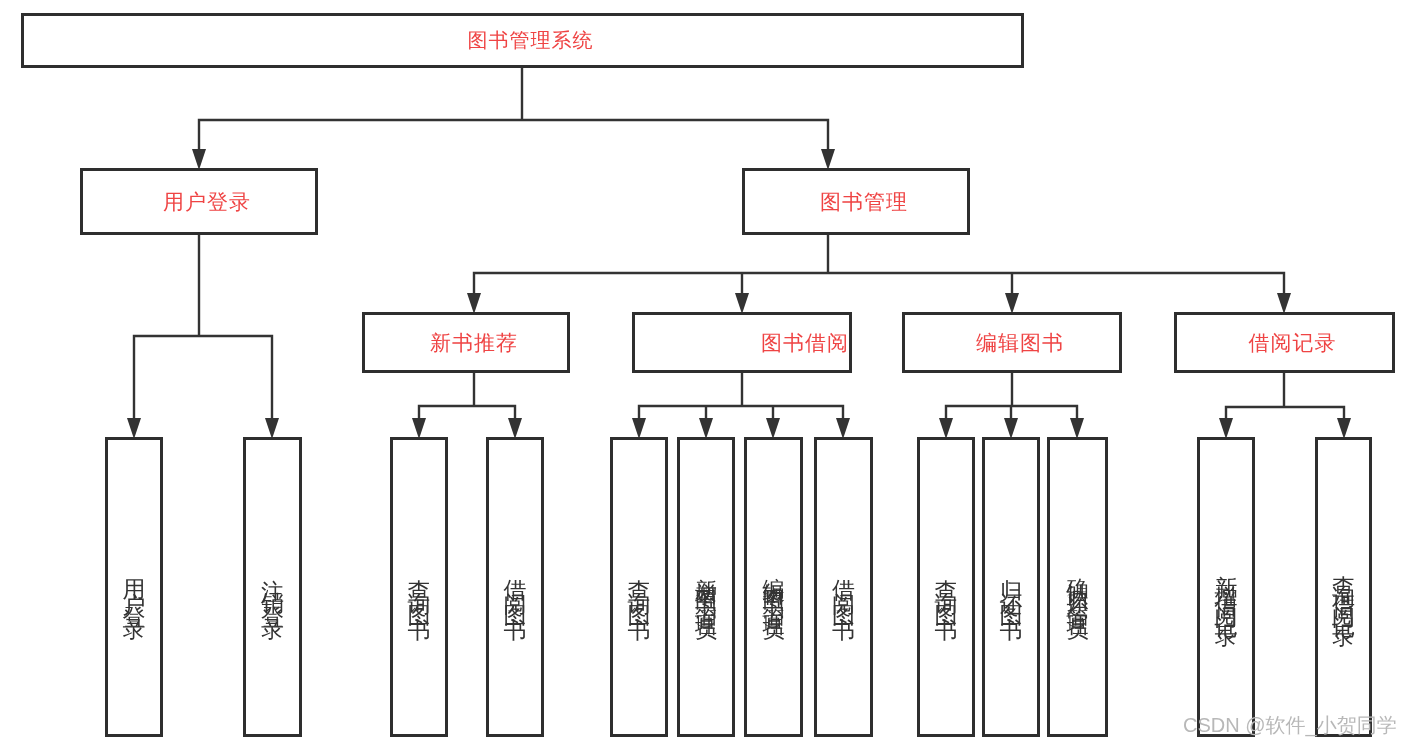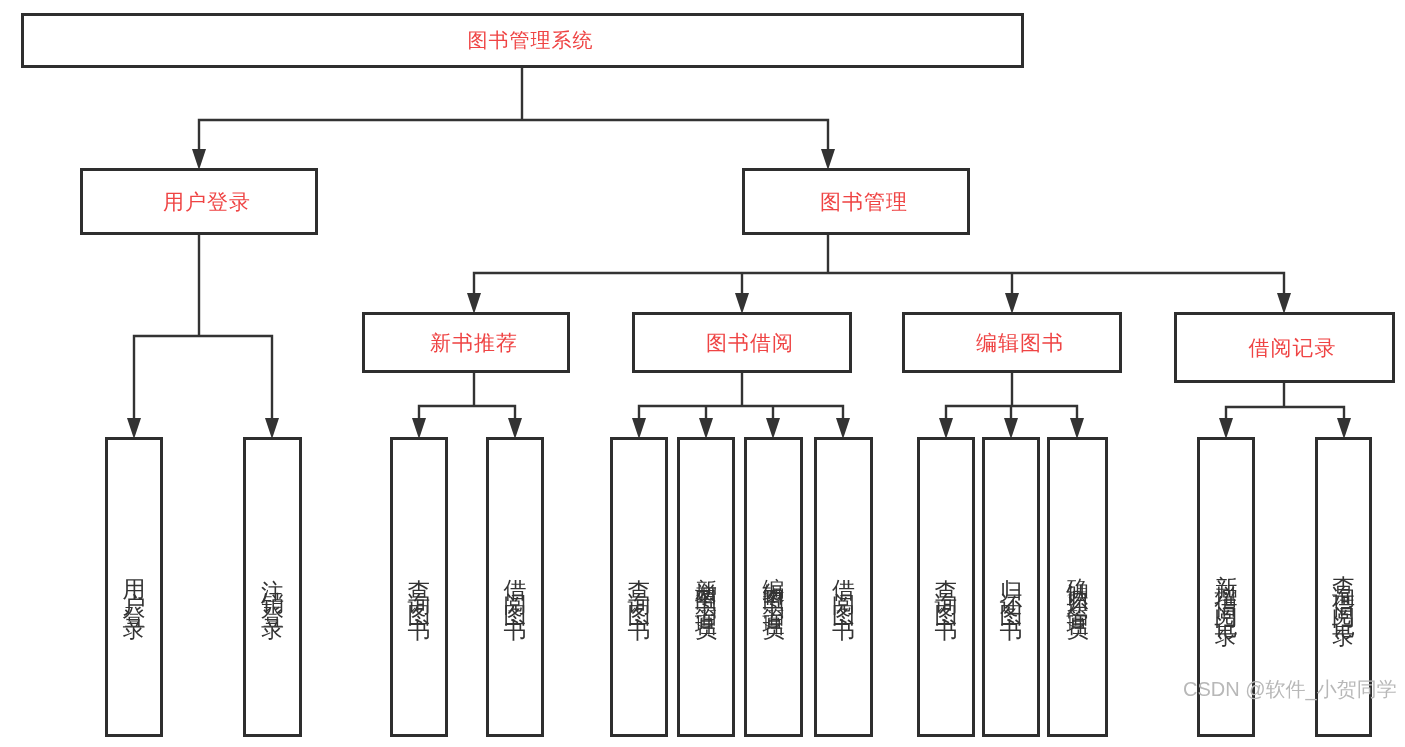--- a/index.html
+++ b/index.html
@@ -50,21 +50,21 @@
     letter-spacing: 13px;
     color: #333333;
     line-height: 1;
     white-space: nowrap;
   }
   .vt-med   { letter-spacing: 10px; }
   .vt-tight { font-size: 22px; letter-spacing: 6px; }
   .watermark {
     position: absolute;
     left: 1183px;
-    top: 676px;
+    top: 712px;
     font-size: 20px;
     color: #b8b8b8;
     z-index: 3;
     white-space: nowrap;
   }
 </style>
 </head>
 <body>
 
 <div class="canvas">
@@ -107,27 +107,27 @@
   <div class="hbox lvl-box" style="left:80px; top:168px; width:238px; height:67px;">
     <span>用户登录</span>
   </div>
   <div class="hbox lvl-box" style="left:710px; top:168px; width:228px; height:67px;margin-left:32px;">
     <span>图书管理</span>
   </div>
 
   <div class="hbox lvl-box" style="left:362px; top:312px; width:208px; height:61px;">
     <span>新书推荐</span>
   </div>
-  <div class="hbox lvl-box" style="left:632px; top:312px; width:220px; height:61px;">
+  <div class="hbox lvl-box" style="left:632px; top:312px; width:220px; height:61px;justify-content:flex-end;">
     <span>图书借阅</span>
   </div>
   <div class="hbox lvl-box" style="left:902px; top:312px; width:220px; height:61px;">
     <span>编辑图书</span>
   </div>
-  <div class="hbox lvl-box" style="left:1174px; top:312px; width:221px; height:71px;">
+  <div class="hbox lvl-box" style="left:1174px; top:312px; width:221px; height:61px;">
     <span>借阅记录</span>
   </div>
 
   <div class="leaf" style="left:105px; width:58px;">
     <span class="vt">用户登录</span>
   </div>
   <div class="leaf" style="left:243px; width:59px;">
     <span class="vt">注销登录</span>
   </div>
 

